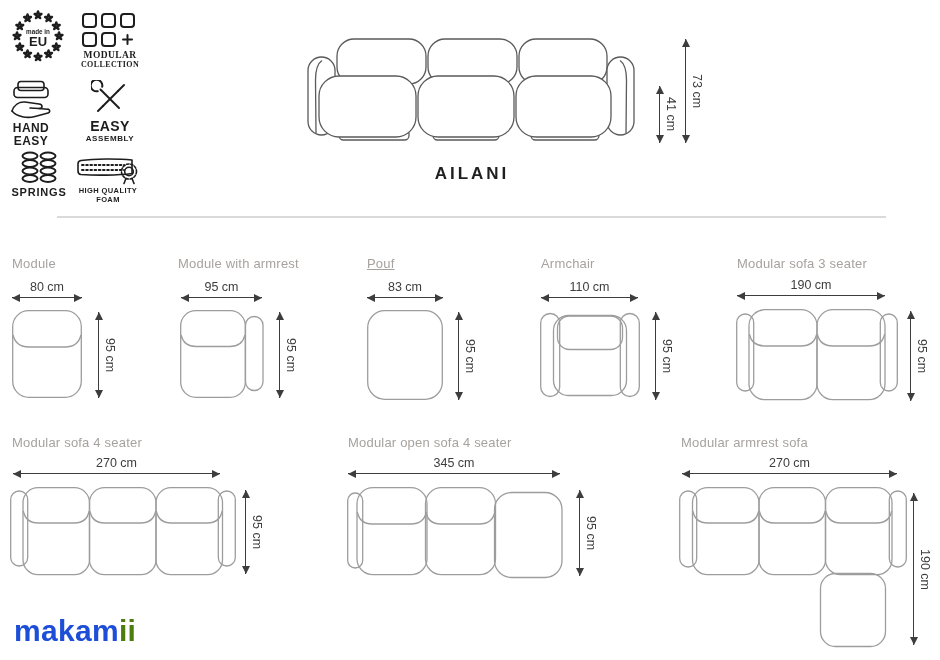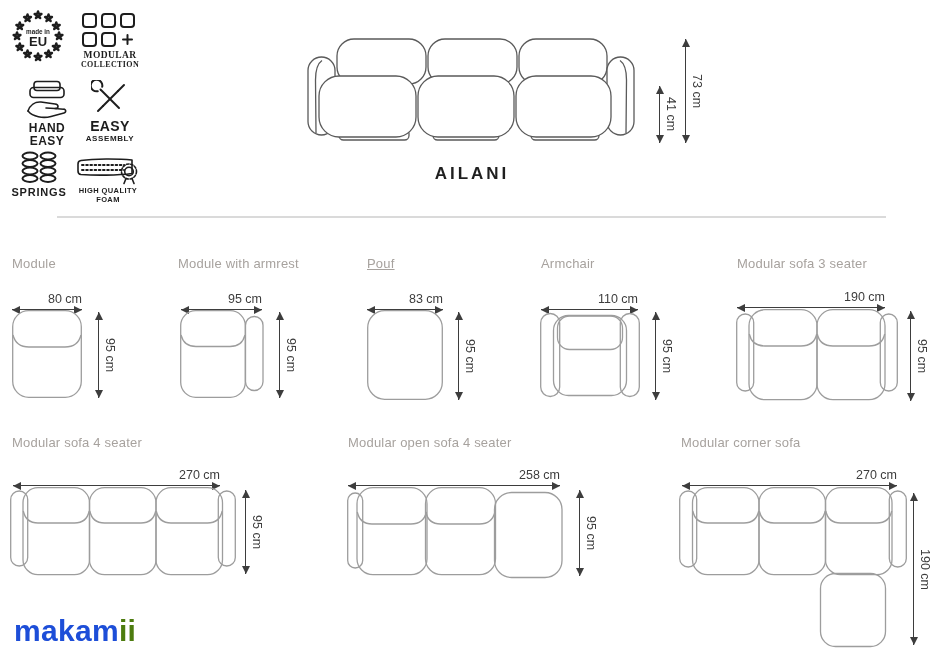--- a/index.html
+++ b/index.html
@@ -11,21 +11,21 @@
   .badge{position:absolute;text-align:center;}
   .badge .icon{display:block;margin:0 auto;}
   .icon *{stroke:#1d1d1d;fill:none;stroke-width:2;stroke-linecap:round;stroke-linejoin:round;}
   .icon .t{fill:#1d1d1d;stroke:none;font-weight:bold;font-family:"Liberation Sans",sans-serif;}
   .icon .thin{stroke-width:1.6;}
   .badge-l1{font-weight:bold;letter-spacing:.4px;}
   .badge-l2{font-weight:bold;letter-spacing:.4px;}
 
   
   .dim-text{font-size:12.5px;color:#3d3d3d;white-space:nowrap;}
-  .wdim{position:absolute;text-align:right;margin-top:12px;}
+  .wdim{position:absolute;text-align:center;}
   .wdim .dim-text{margin-bottom:3px;}
   .arrow-h{position:relative;height:1.2px;background:#3d3d3d;width:100%;}
   .arrow-h::before{content:"";position:absolute;left:0;top:-3.4px;width:0;height:0;
     border-top:4px solid transparent;border-bottom:4px solid transparent;border-right:8px solid #3d3d3d;}
   .arrow-h::after{content:"";position:absolute;right:0;top:-3.4px;width:0;height:0;
     border-top:4px solid transparent;border-bottom:4px solid transparent;border-left:8px solid #3d3d3d;}
   .hdim{position:absolute;display:flex;gap:4px;}
   .arrow-v{position:relative;width:1.2px;background:#3d3d3d;}
   .arrow-v::before{content:"";position:absolute;top:0;left:-3.4px;width:0;height:0;
     border-left:4px solid transparent;border-right:4px solid transparent;border-bottom:8px solid #3d3d3d;}
@@ -81,21 +81,21 @@
         <rect x="40" y="2" width="13" height="13" rx="3"></rect>
         <rect x="2" y="21" width="13" height="13" rx="3"></rect>
         <rect x="21" y="21" width="13" height="13" rx="3"></rect>
         <path d="M46.5,23 v9 M42,27.5 h9"></path>
       </g>
     </svg>
     <div class="badge-l1" style="font-size:9.5px;">MODULAR</div>
     <div class="badge-l2" style="font-size:8px;">COLLECTION</div>
   </div>
 
-  <div class="badge" style="left:19px;top:80px;width:56px;">
+  <div class="badge" style="left:3px;top:80px;width:56px;">
     <svg class="icon" width="46" height="42" viewBox="0 0 46 42">
       <rect x="10" y="1.5" width="26" height="9" rx="3" class="thin"></rect>
       <rect x="6" y="7.5" width="34" height="10" rx="3.5" class="thin"></rect>
       <path class="thin" d="M4,31 C6,25 11,21.5 17,22 L31,24 C35,24.5 35,28.5 31,28.5 L22,28"></path>
       <path class="thin" d="M4,31 C9,37 19,38.5 27,36.5 L40,33 C42.5,32.3 42,28.8 39.5,29.2 L31,28.5"></path>
     </svg>
     <div class="badge-l1" style="font-size:12px;line-height:1.08;">HAND</div>
     <div class="badge-l2" style="font-size:12px;line-height:1.08;">EASY</div>
   </div>
 
@@ -251,28 +251,28 @@
     <div class="arrow-v"></div>
     <div class="dim-text dim-text-v">95 cm</div>
   </div>
   <div class="hdim" style="left:910px;top:311px;height:90px;">
     <div class="arrow-v"></div>
     <div class="dim-text dim-text-v">95 cm</div>
   </div>
 
   <div class="item-label" style="left:12px;top:435px;">Modular sofa 4 seater</div>
   <div class="item-label" style="left:348px;top:435px;">Modular open sofa 4 seater</div>
-  <div class="item-label" style="left:681px;top:435px;">Modular corner sofa</div>
+  <div class="item-label" style="left:681px;top:435px;">Modular armrest sofa</div>
 
   <div class="wdim" style="left:13px;top:456px;width:207px;">
     <div class="dim-text">270 cm</div>
     <div class="arrow-h"></div>
   </div>
   <div class="wdim" style="left:348px;top:456px;width:212px;">
-    <div class="dim-text">258 cm</div>
+    <div class="dim-text">345 cm</div>
     <div class="arrow-h"></div>
   </div>
   <div class="wdim" style="left:682px;top:456px;width:215px;">
     <div class="dim-text">270 cm</div>
     <div class="arrow-h"></div>
   </div>
 
   <div class="fig abs" style="left:10px;top:487px;">
     <svg width="226" height="90" viewBox="0 0 226 90">
       <rect x="0.7" y="4" width="17" height="75" rx="8.5"></rect>

